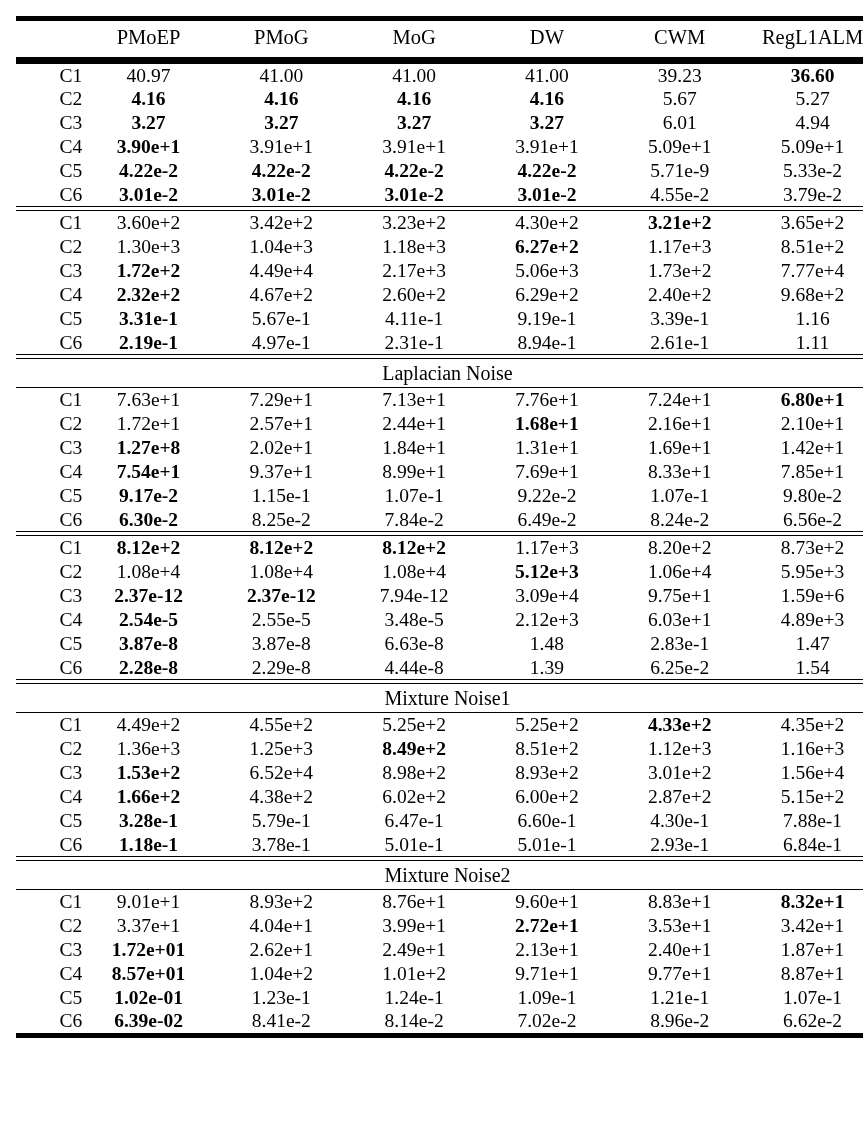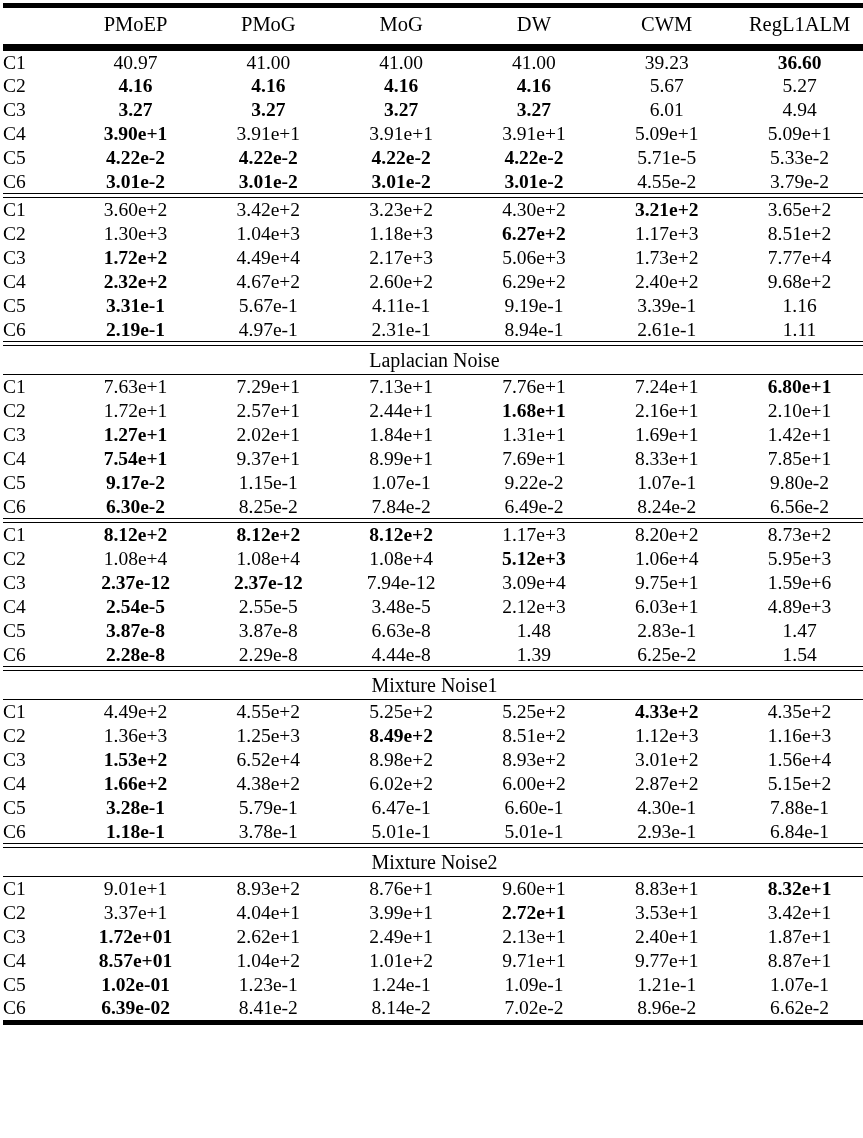--- a/index.html
+++ b/index.html
@@ -10,21 +10,21 @@
   body {
     width: 863px;
     height: 1138px;
     font-family: "Liberation Serif", "DejaVu Serif", serif;
     color: #000000;
     overflow: hidden;
   }
   #table-root {
     width: 791px;
     box-sizing: border-box;
-    padding: 3px;
+    padding: 16px;
   }
   table.results {
     width: 863px;
     border-collapse: collapse;
     table-layout: fixed;
     font-size: 19.5px;
   }
   table.results col.c-label { width: 66px; }
   table.results col.c-data  { width: 132.5px; }
 
@@ -69,21 +69,21 @@
   }
 
   td.section-title {
     text-align: center;
     font-size: 20px;
     padding: 4px 0 4px 0;
     line-height: 1.0;
   }
 
   td.rowlabel {
-    text-align: left;
+    text-align: right;
     font-size: 19.5px;
     padding: 1px 0 1px 0;
     line-height: 1.12;
     white-space: nowrap;
   }
   td.cell {
     text-align: center;
     font-size: 19.5px;
     padding: 1px 0 1px 0;
     line-height: 1.12;
@@ -161,21 +161,21 @@
           <td class="cell">3.91e+1</td>
           <td class="cell">5.09e+1</td>
           <td class="cell">5.09e+1</td>
         </tr>
         <tr>
           <td class="rowlabel">C5</td>
           <td class="cell bold">4.22e-2</td>
           <td class="cell bold">4.22e-2</td>
           <td class="cell bold">4.22e-2</td>
           <td class="cell bold">4.22e-2</td>
-          <td class="cell">5.71e-5</td>
+          <td class="cell">5.71e-9</td>
           <td class="cell">5.33e-2</td>
         </tr>
         <tr>
           <td class="rowlabel">C6</td>
           <td class="cell bold">3.01e-2</td>
           <td class="cell bold">3.01e-2</td>
           <td class="cell bold">3.01e-2</td>
           <td class="cell bold">3.01e-2</td>
           <td class="cell">4.55e-2</td>
           <td class="cell">3.79e-2</td>
@@ -262,21 +262,21 @@
           <td class="rowlabel">C2</td>
           <td class="cell">1.72e+1</td>
           <td class="cell">2.57e+1</td>
           <td class="cell">2.44e+1</td>
           <td class="cell bold">1.68e+1</td>
           <td class="cell">2.16e+1</td>
           <td class="cell">2.10e+1</td>
         </tr>
         <tr>
           <td class="rowlabel">C3</td>
-          <td class="cell bold">1.27e+1</td>
+          <td class="cell bold">1.27e+8</td>
           <td class="cell">2.02e+1</td>
           <td class="cell">1.84e+1</td>
           <td class="cell">1.31e+1</td>
           <td class="cell">1.69e+1</td>
           <td class="cell">1.42e+1</td>
         </tr>
         <tr>
           <td class="rowlabel">C4</td>
           <td class="cell bold">7.54e+1</td>
           <td class="cell">9.37e+1</td>

